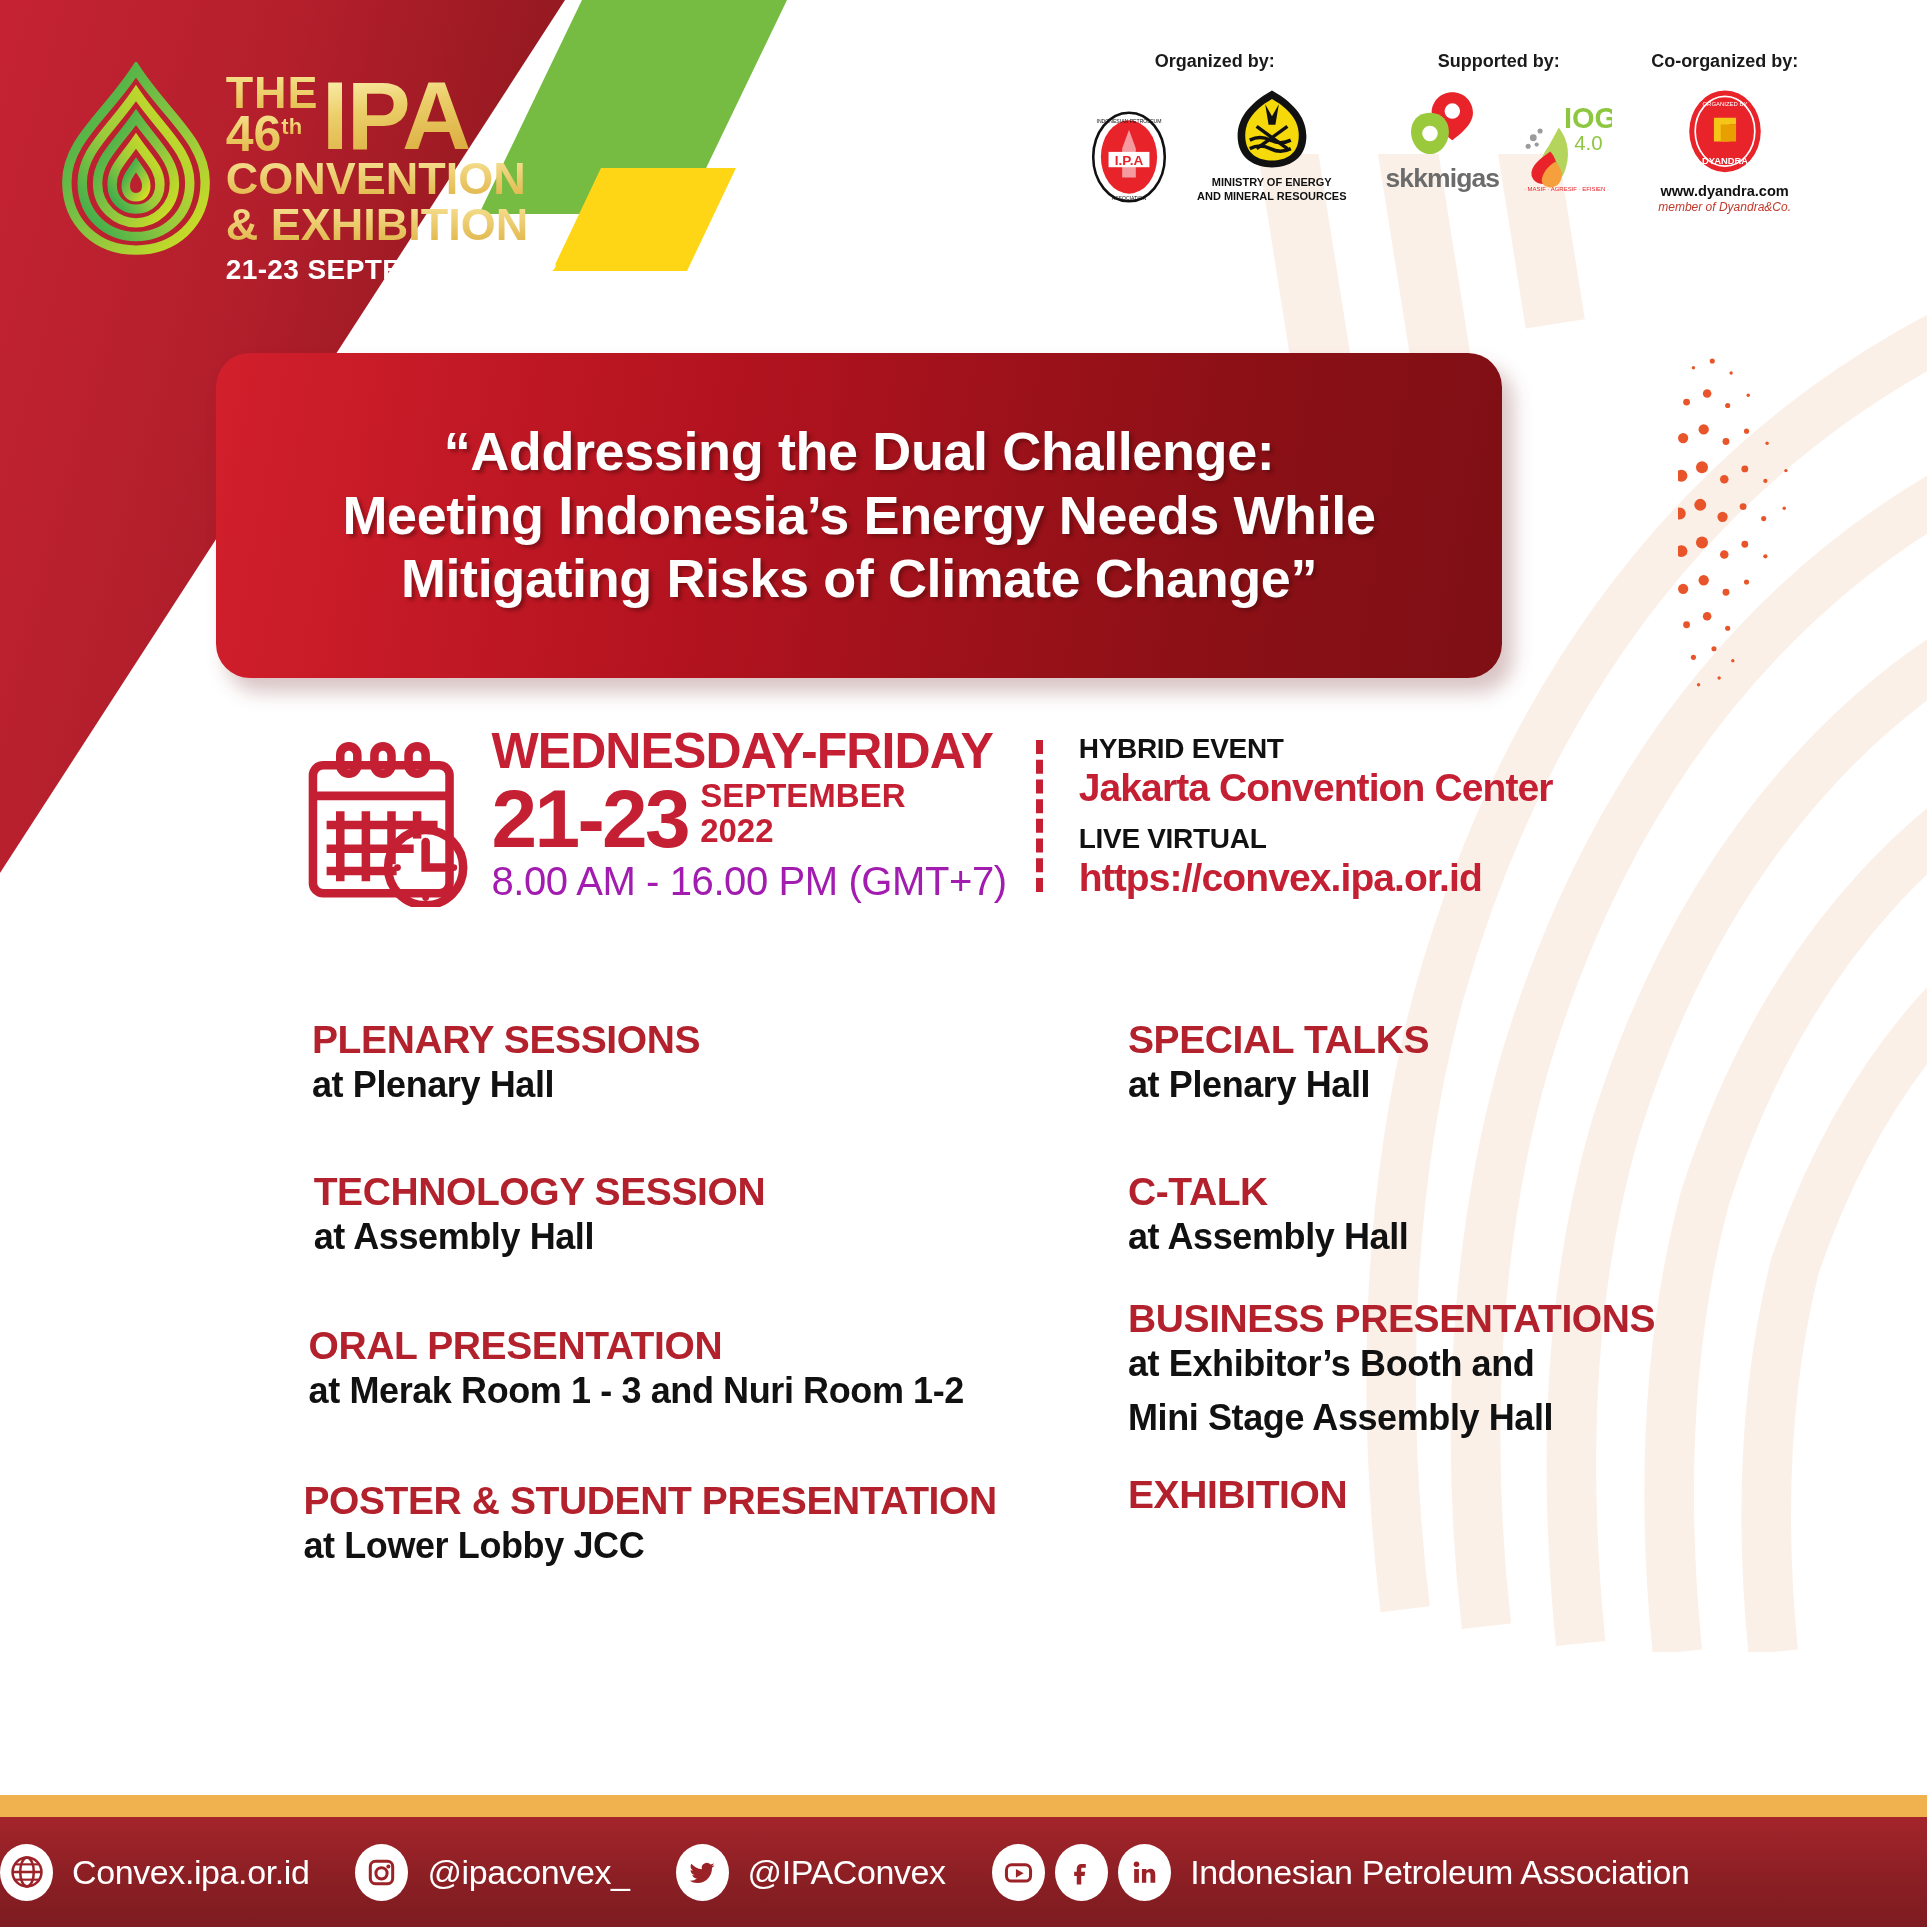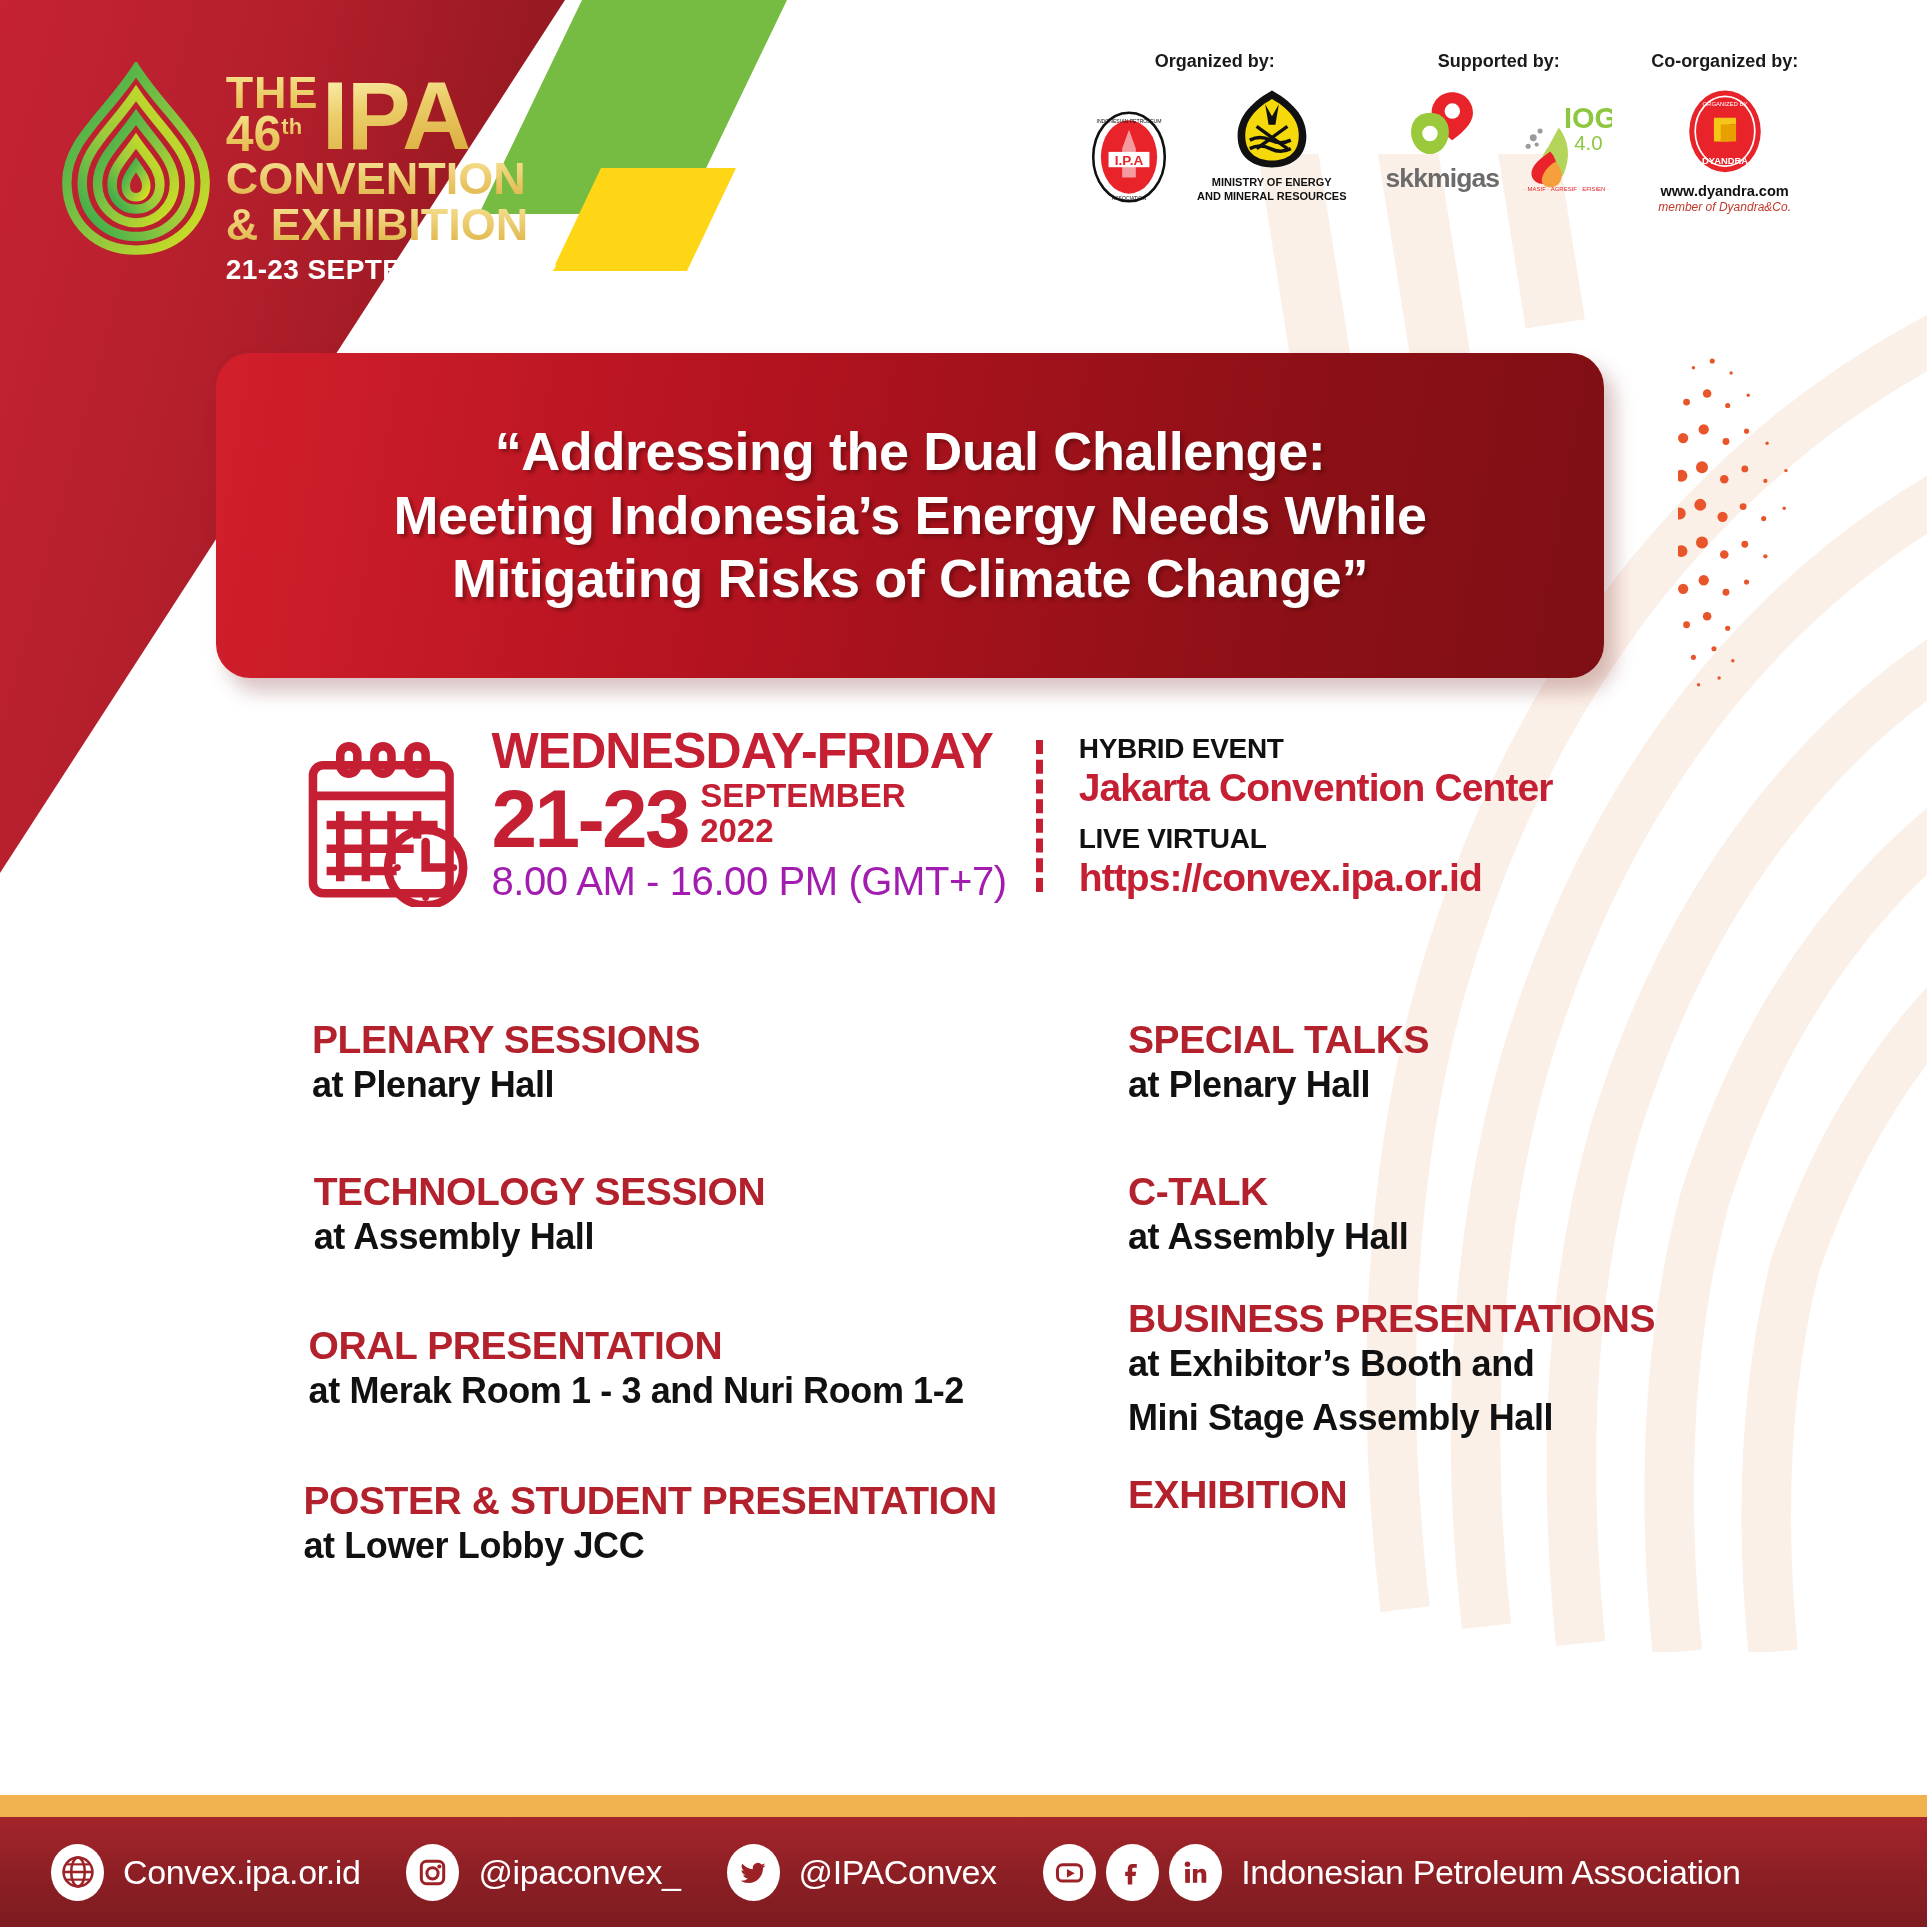--- a/index.html
+++ b/index.html
@@ -94,21 +94,21 @@
     display:flex; align-items:flex-start;
   }
   .pgroup { display:flex; flex-direction:column; align-items:center; }
   .pcaption { font-size:18px; font-weight:bold; color:#1a1a1a; margin-bottom:15.4px; white-space:nowrap;}
   .prow { display:flex; align-items:flex-end; gap:22px; }
   .pitem { display:flex; flex-direction:column; align-items:center; }
   .pcap-small { font-size:11px; font-weight:bold; color:#111; text-align:center; line-height:1.2; margin-top:5.1px; }
 
   
   .banner {
-    position:absolute; left:216px; top:353px; width:1388px; height:325px;
+    position:absolute; left:216px; top:353px; width:1286px; height:325px;
     background:linear-gradient(100deg,#D21F2C 0%,#B3131F 38%,#8B1016 78%,#7E0F14 100%);
     border-radius:34px;
     box-shadow:10.3px 13.7px 19px rgba(120,40,40,0.28);
     z-index:5;
     display:flex; align-items:center; justify-content:center;
   }
   .banner-title {
     color:#fff; font-weight:bold; font-size:54px; line-height:1.18;
     text-align:center; letter-spacing:-0.4px;
     text-shadow:3.4px 3.4px 3.4px rgba(70,10,10,0.45);
@@ -160,21 +160,21 @@
 
   
   .foot-gold {
     position:absolute; left:0; bottom:110px; width:1927px; height:22px;
     background:#F0B24F; z-index:8;
   }
   .footer {
     position:absolute; left:0; bottom:0; width:1927px; height:110px;
     background:linear-gradient(180deg,#A4252B 0%,#8B1F24 55%,#7D1C21 100%);
     z-index:8;
-    display:flex; align-items:center; padding-left:51px; gap:0;
+    display:flex; align-items:center; gap:0;
   }
   .fitem { display:flex; align-items:center; }
   .fcircle {
     width:53px; height:57px; border-radius:50%;
     background:#fff; display:flex; align-items:center; justify-content:center;
     flex:0 0 auto;
   }
   .ftext {
     color:#fff; font-size:34px; font-weight:normal; margin-left:19px; letter-spacing:-0.4px;
     white-space:nowrap;

